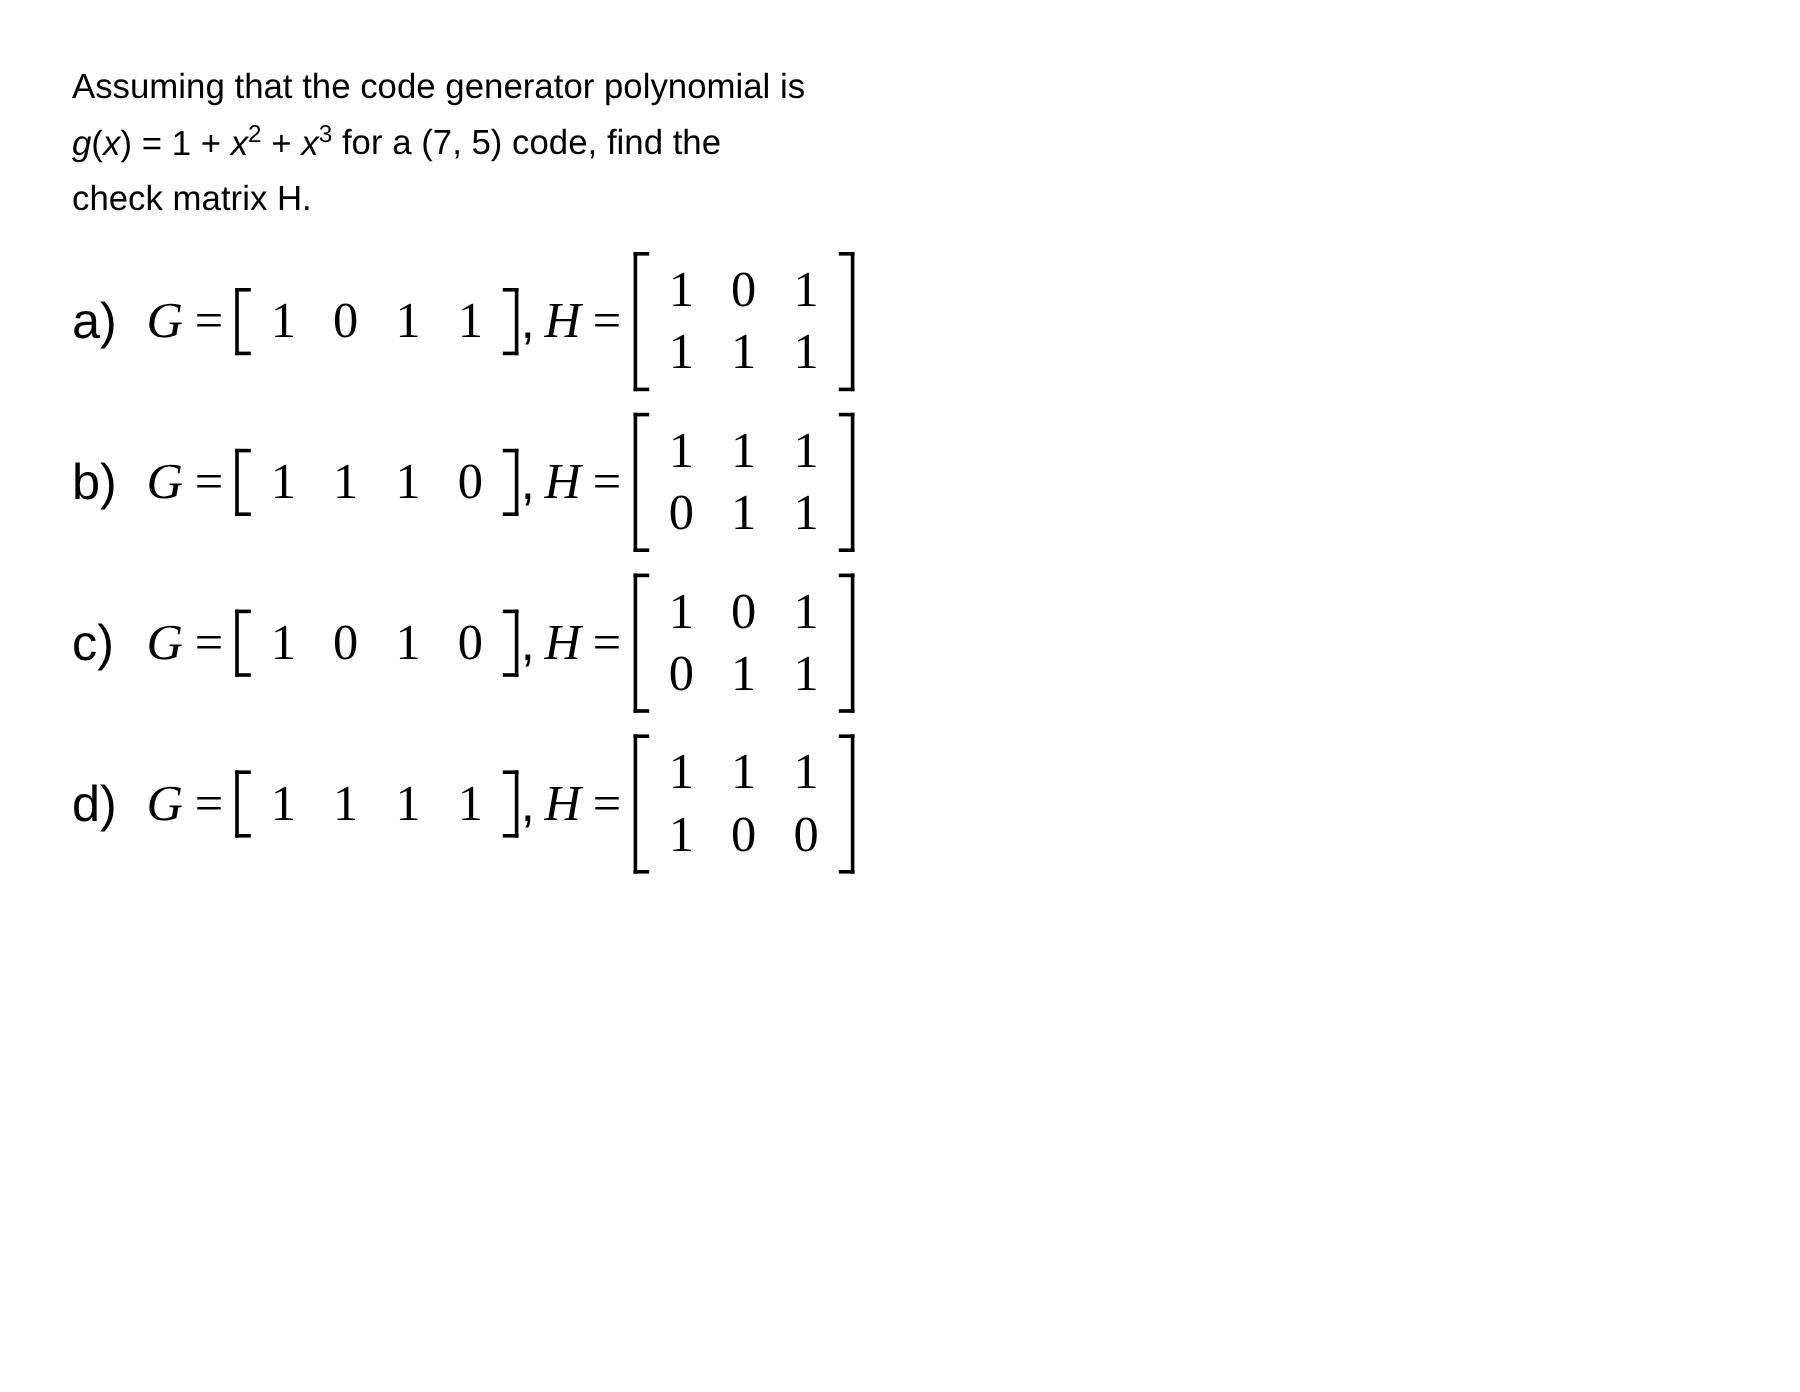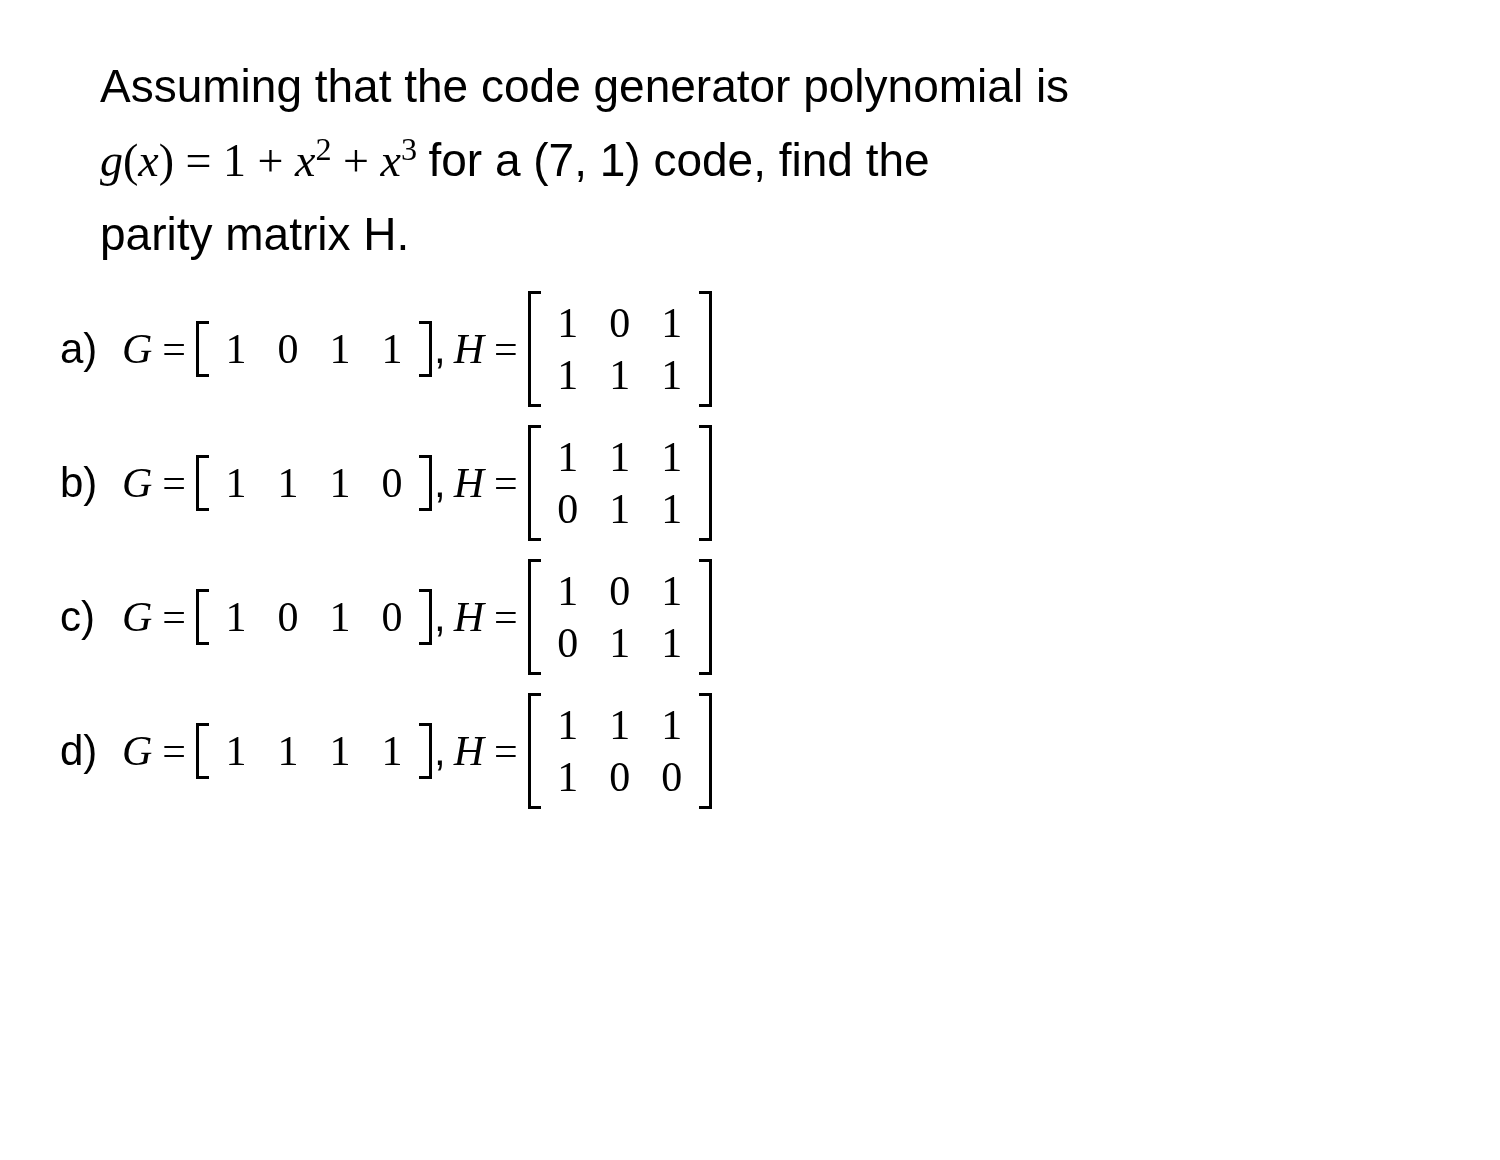--- a/index.html
+++ b/index.html
@@ -9,27 +9,26 @@
     }
     body {
       width: 1500px;
       height: 1160px;
       background: #ffffff;
       font-family: Arial, Helvetica, sans-serif;
       color: #000000;
       padding: 50px 60px;
     }
     .question-text {
-      font-size: 46px;
+      font-size: 29px;
       line-height: 1.6;
       margin-bottom: 20px;
-      margin-left: 40px;
     }
     .poly {
-      font-family: Liberation Serif, serif;
+      font-family: Liberation Sans, sans-serif;
     }
     .poly .var {
       font-style: italic;
     }
     .poly sup {
       font-size: 0.7em;
       vertical-align: super;
       font-style: normal;
     }
     .options {
@@ -130,23 +129,23 @@
     }
   </style>
 </head>
 <body>
 
 <div class="question-text">
   <div>Assuming that the code generator polynomial is</div>
   <div>
     <span class="poly">
       <span class="var">g</span><span>(</span><span class="var">x</span><span>)</span><span> = </span><span>1 + </span><span class="var">x</span><sup>2</sup><span> + </span><span class="var">x</span><sup>3</sup>
-    </span><span>  for a (7, 1) code, find the</span>
-  </div>
-  <div>parity matrix H.</div>
+    </span><span>  for a (7, 5) code, find the</span>
+  </div>
+  <div>check matrix H.</div>
 </div>
 
 <div class="options">
 
   <div class="option">
     <span class="option-label">a)</span>
     <span class="math-block">
       <span class="math-var">G</span>
       <span class="eq">=</span>
       <span class="row-matrix">

